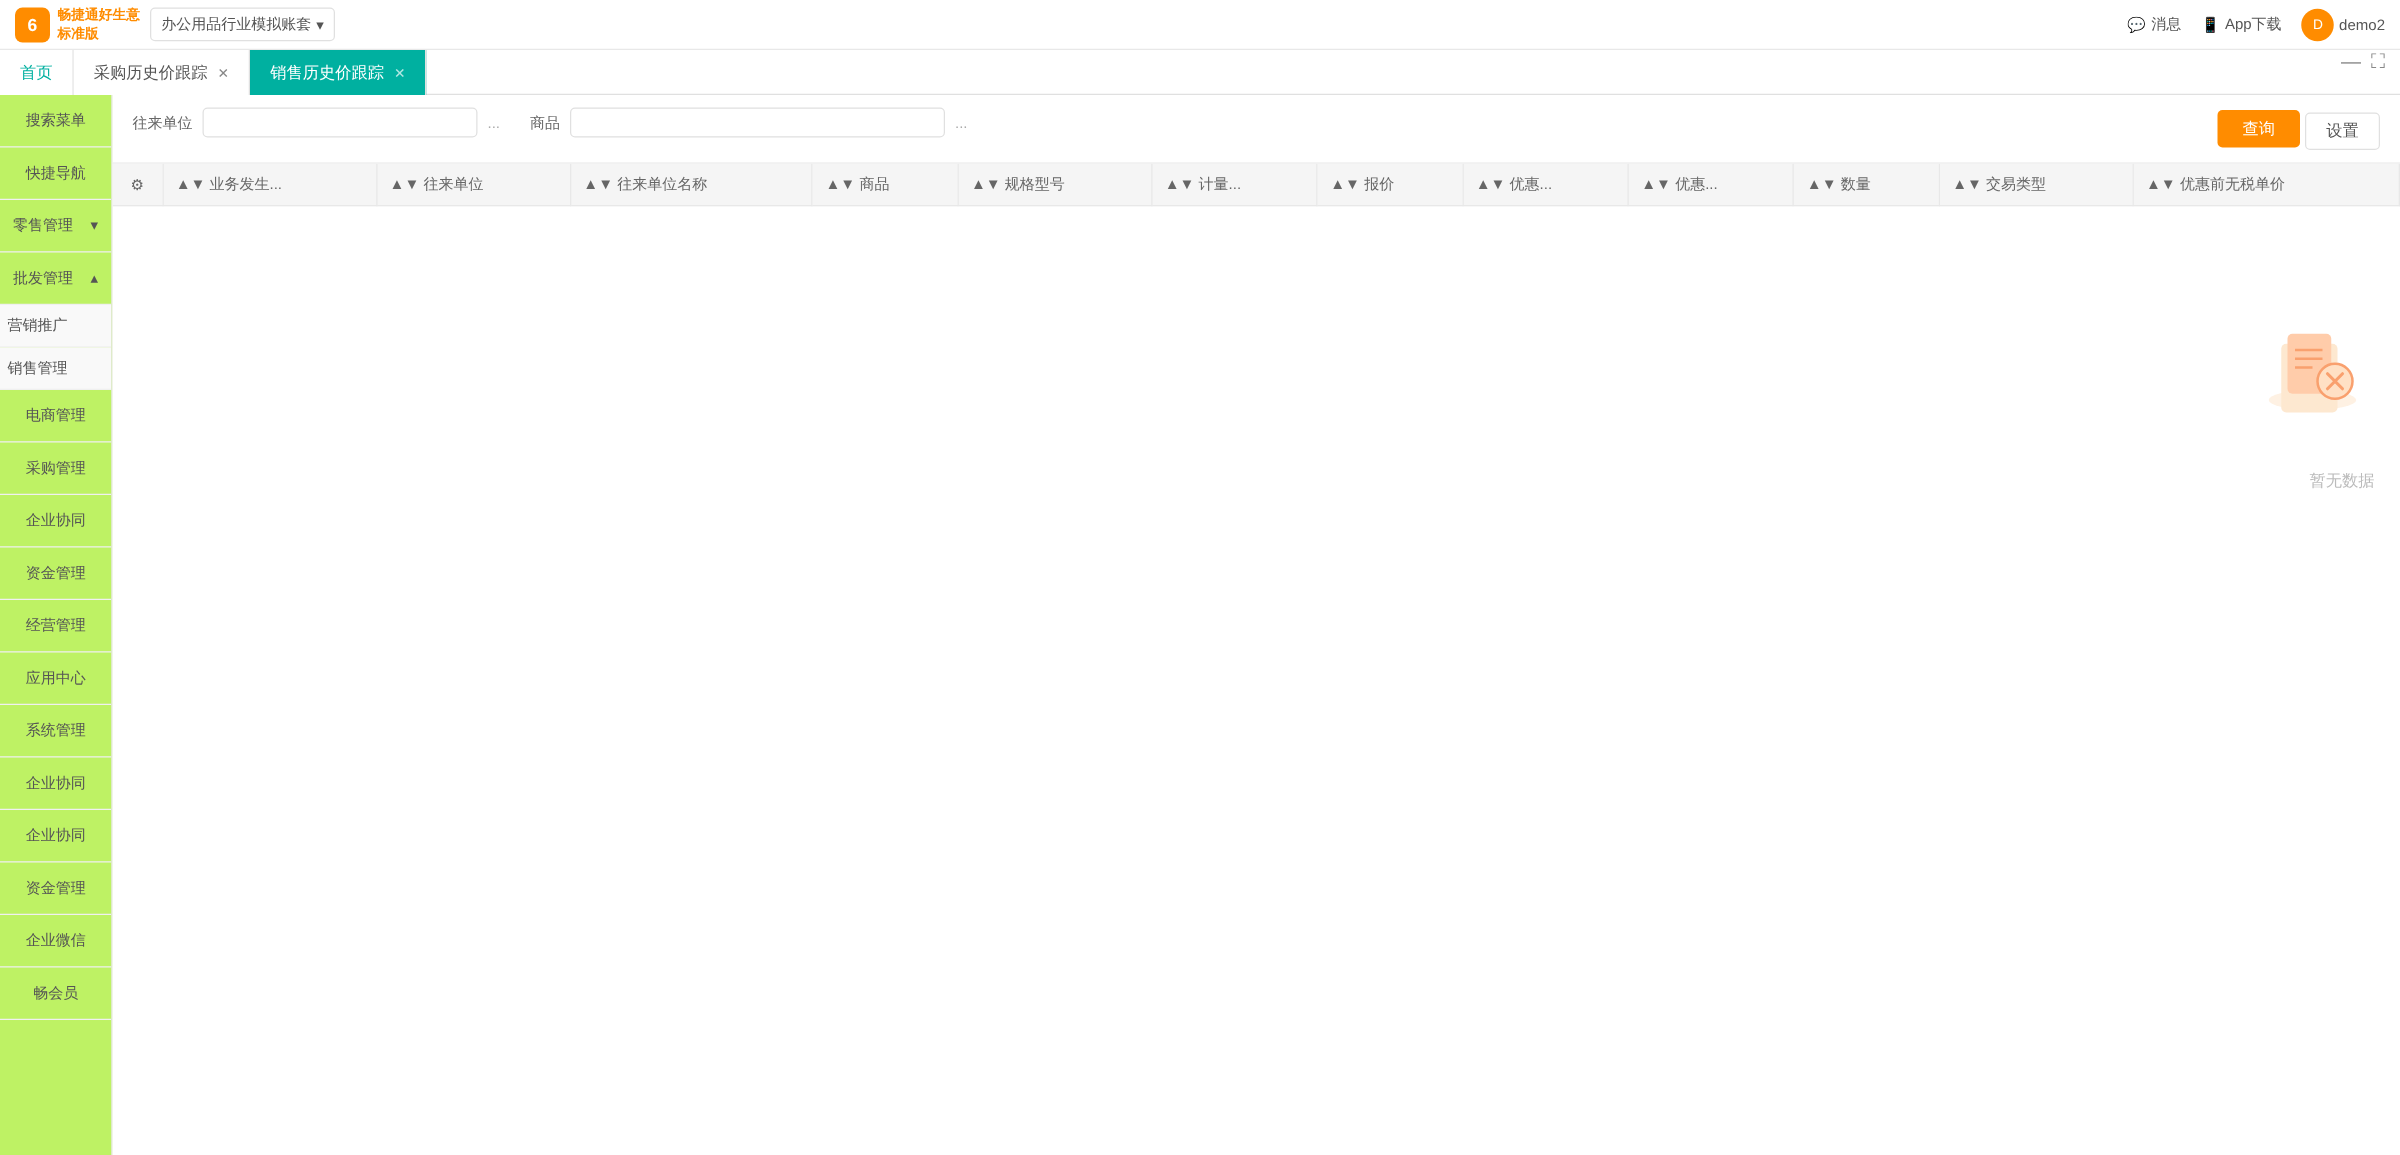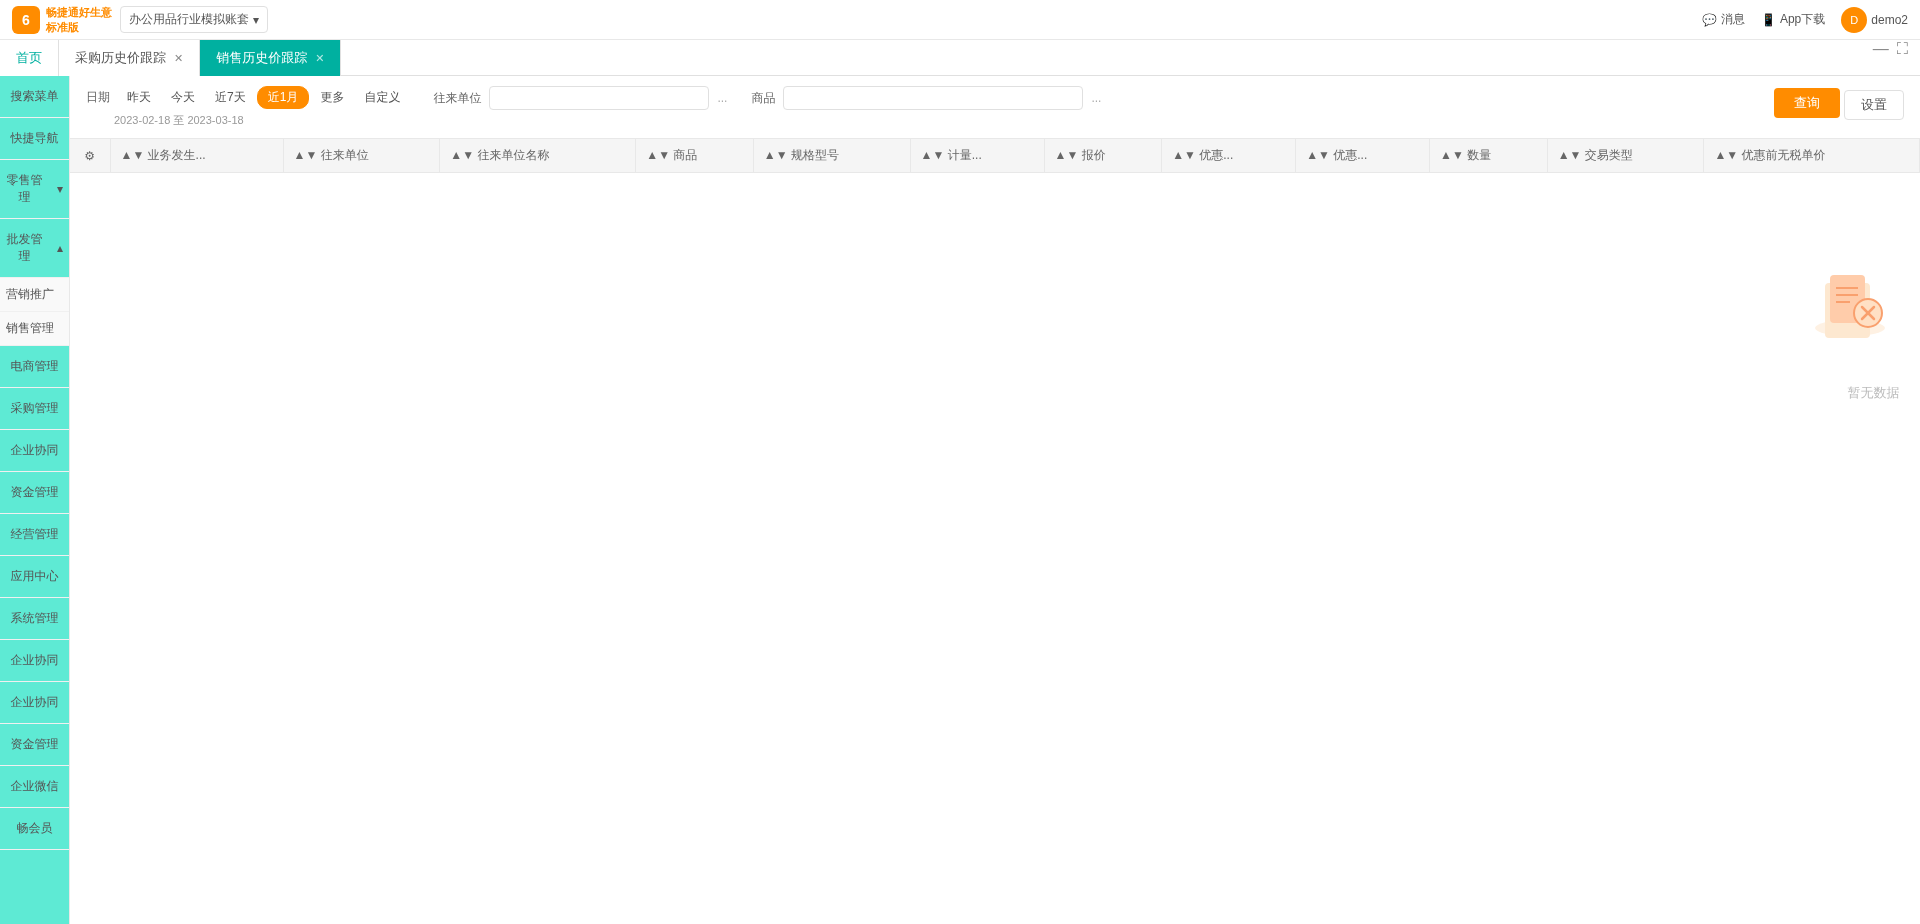--- a/index.html
+++ b/index.html
@@ -23,23 +23,23 @@
     .tab.active { background: #00b0a0; color: #fff; }
     .tab.normal { background: #fff; color: #555; }
     .tab-close { font-size: 11px; cursor: pointer; opacity: 0.7; margin-left: 2px; }
     .tab-actions { margin-left: auto; display: flex; align-items: center; gap: 8px; padding-right: 12px; }
     .tab-action-btn { font-size: 16px; color: #888; cursor: pointer; background: none; border: none; }
 
     
     .main-layout { display: flex; flex: 1; overflow: hidden; }
 
     
-    .sidebar { width: 70px; background: #5eead4; border-right: 1px solid #e8e8e8; display: flex; flex-direction: column; flex-shrink: 0; overflow-y: auto; }
+    .sidebar { width: 90px; background: #bef264; border-right: 1px solid #e8e8e8; display: flex; flex-direction: column; flex-shrink: 0; overflow-y: auto; }
     .sidebar-item { padding: 12px 6px; text-align: center; cursor: pointer; font-size: 12px; color: #555; border-bottom: 1px solid #f0f0f0; transition: background 0.2s; }
-    .sidebar-item-with-arrow { display: flex; align-items: center; justify-content: center; gap: 14px; }
+    .sidebar-item-with-arrow { display: flex; align-items: center; justify-content: center; gap: 14px; font-family: Liberation Serif, serif; }
     .sidebar-sub { padding: 8px 6px; text-align: left; cursor: pointer; font-size: 12px; color: #555; background: #f9f9f9; border-bottom: 1px solid #f0f0f0; }
 
     
     .content { flex: 1; display: flex; flex-direction: column; overflow: hidden; background: #f5f5f5; }
 
     
     .page-header { background: #fff; padding: 12px 16px 8px 16px; border-bottom: 1px solid #e8e8e8; display: flex; align-items: center; justify-content: space-between; flex-shrink: 0; }
     .page-title { font-size: 18px; font-weight: bold; color: #333; }
     .page-header-actions { display: flex; align-items: center; gap: 12px; }
     .header-action { display: flex; align-items: center; gap: 4px; font-size: 12px; color: #555; cursor: pointer; }
@@ -184,34 +184,20 @@
     </div>
     <div class="sidebar-item">
       <span>畅会员</span>
     </div>
   </div>
 
   <div class="content">
 
 
     <div class="filter-row">
-      <div style="display:flex; flex-direction:column; gap:4px;">
-        <div class="filter-col">
-          <span class="filter-label">日期</span>
-          <div class="date-buttons">
-            <button class="date-btn">昨天</button>
-            <button class="date-btn">今天</button>
-            <button class="date-btn">近7天</button>
-            <button class="date-btn active">近1月</button>
-            <button class="date-btn">更多</button>
-            <button class="date-btn">自定义</button>
-          </div>
-        </div>
-        <div class="date-range-text" style="padding-left: 28px;">2023-02-18 至 2023-03-18</div>
-      </div>
 
       <div class="filter-col">
         <span class="filter-label">往来单位</span>
         <input class="filter-input-field" type="text" style="width: 220px;">
         <span class="filter-dots">...</span>
       </div>
 
       <div class="filter-col">
         <span class="filter-label">商品</span>
         <input class="filter-input-field" type="text" style="width: 300px;">

